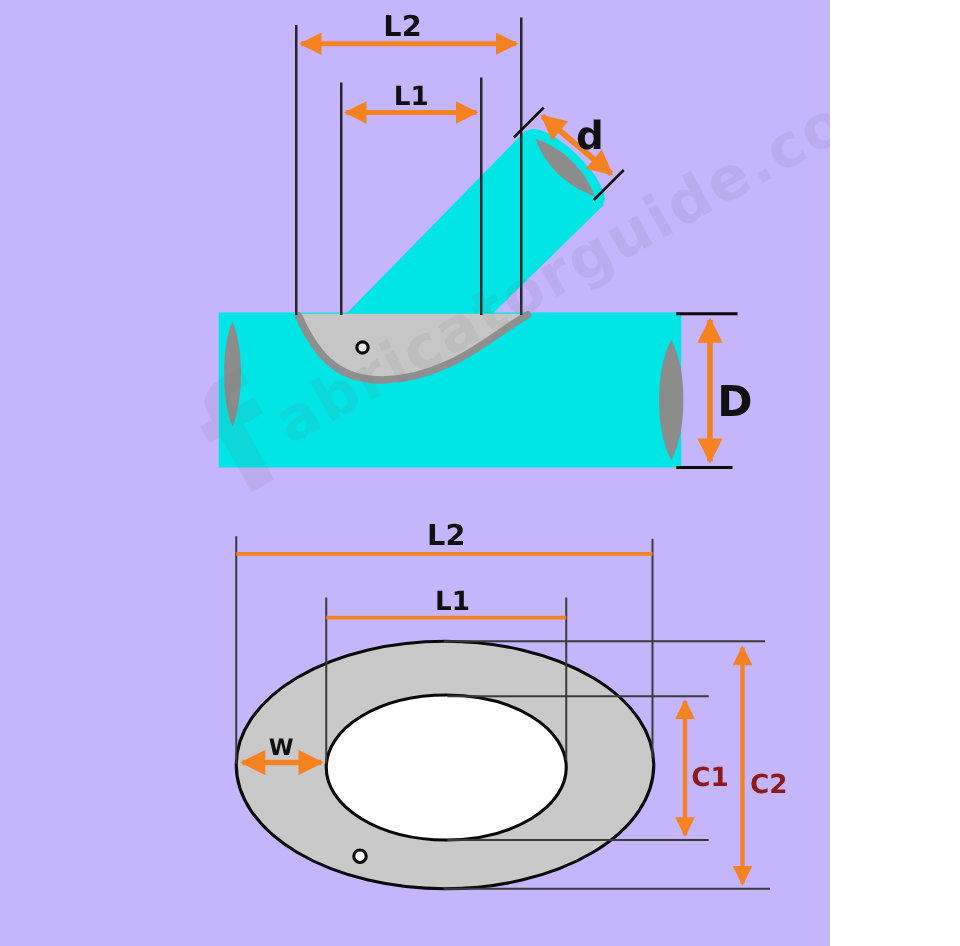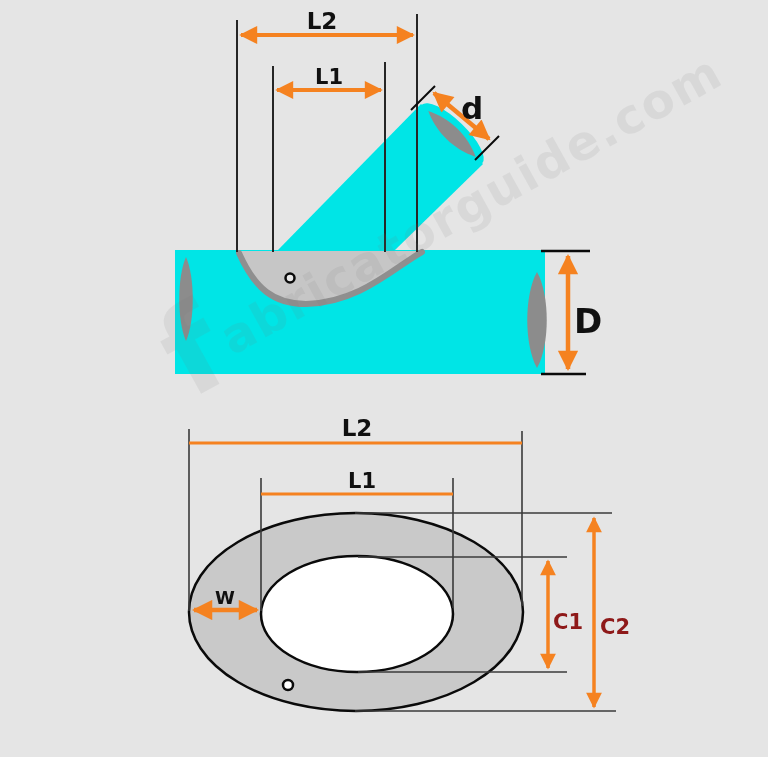--- a/index.html
+++ b/index.html
@@ -1,19 +1,19 @@
 <!DOCTYPE html>
 <html><head>
 <meta charset="utf-8">
 <style>
   html,body{margin:0;padding:0;background:#ffffff;}
   .stage{
     position:relative;
-    width:768px;height:757px;
-    background:#e5e5e5;
+    width:664px;height:757px;
+    background:#c4b5fd;
     overflow:hidden;
     font-family:"DejaVu Sans", sans-serif;
   }
   svg{display:block;}
   text{
     font-family:"DejaVu Sans", sans-serif;
     font-weight:bold;
     fill:#101010;
   }
   .dim-label{fill:#101010;}

